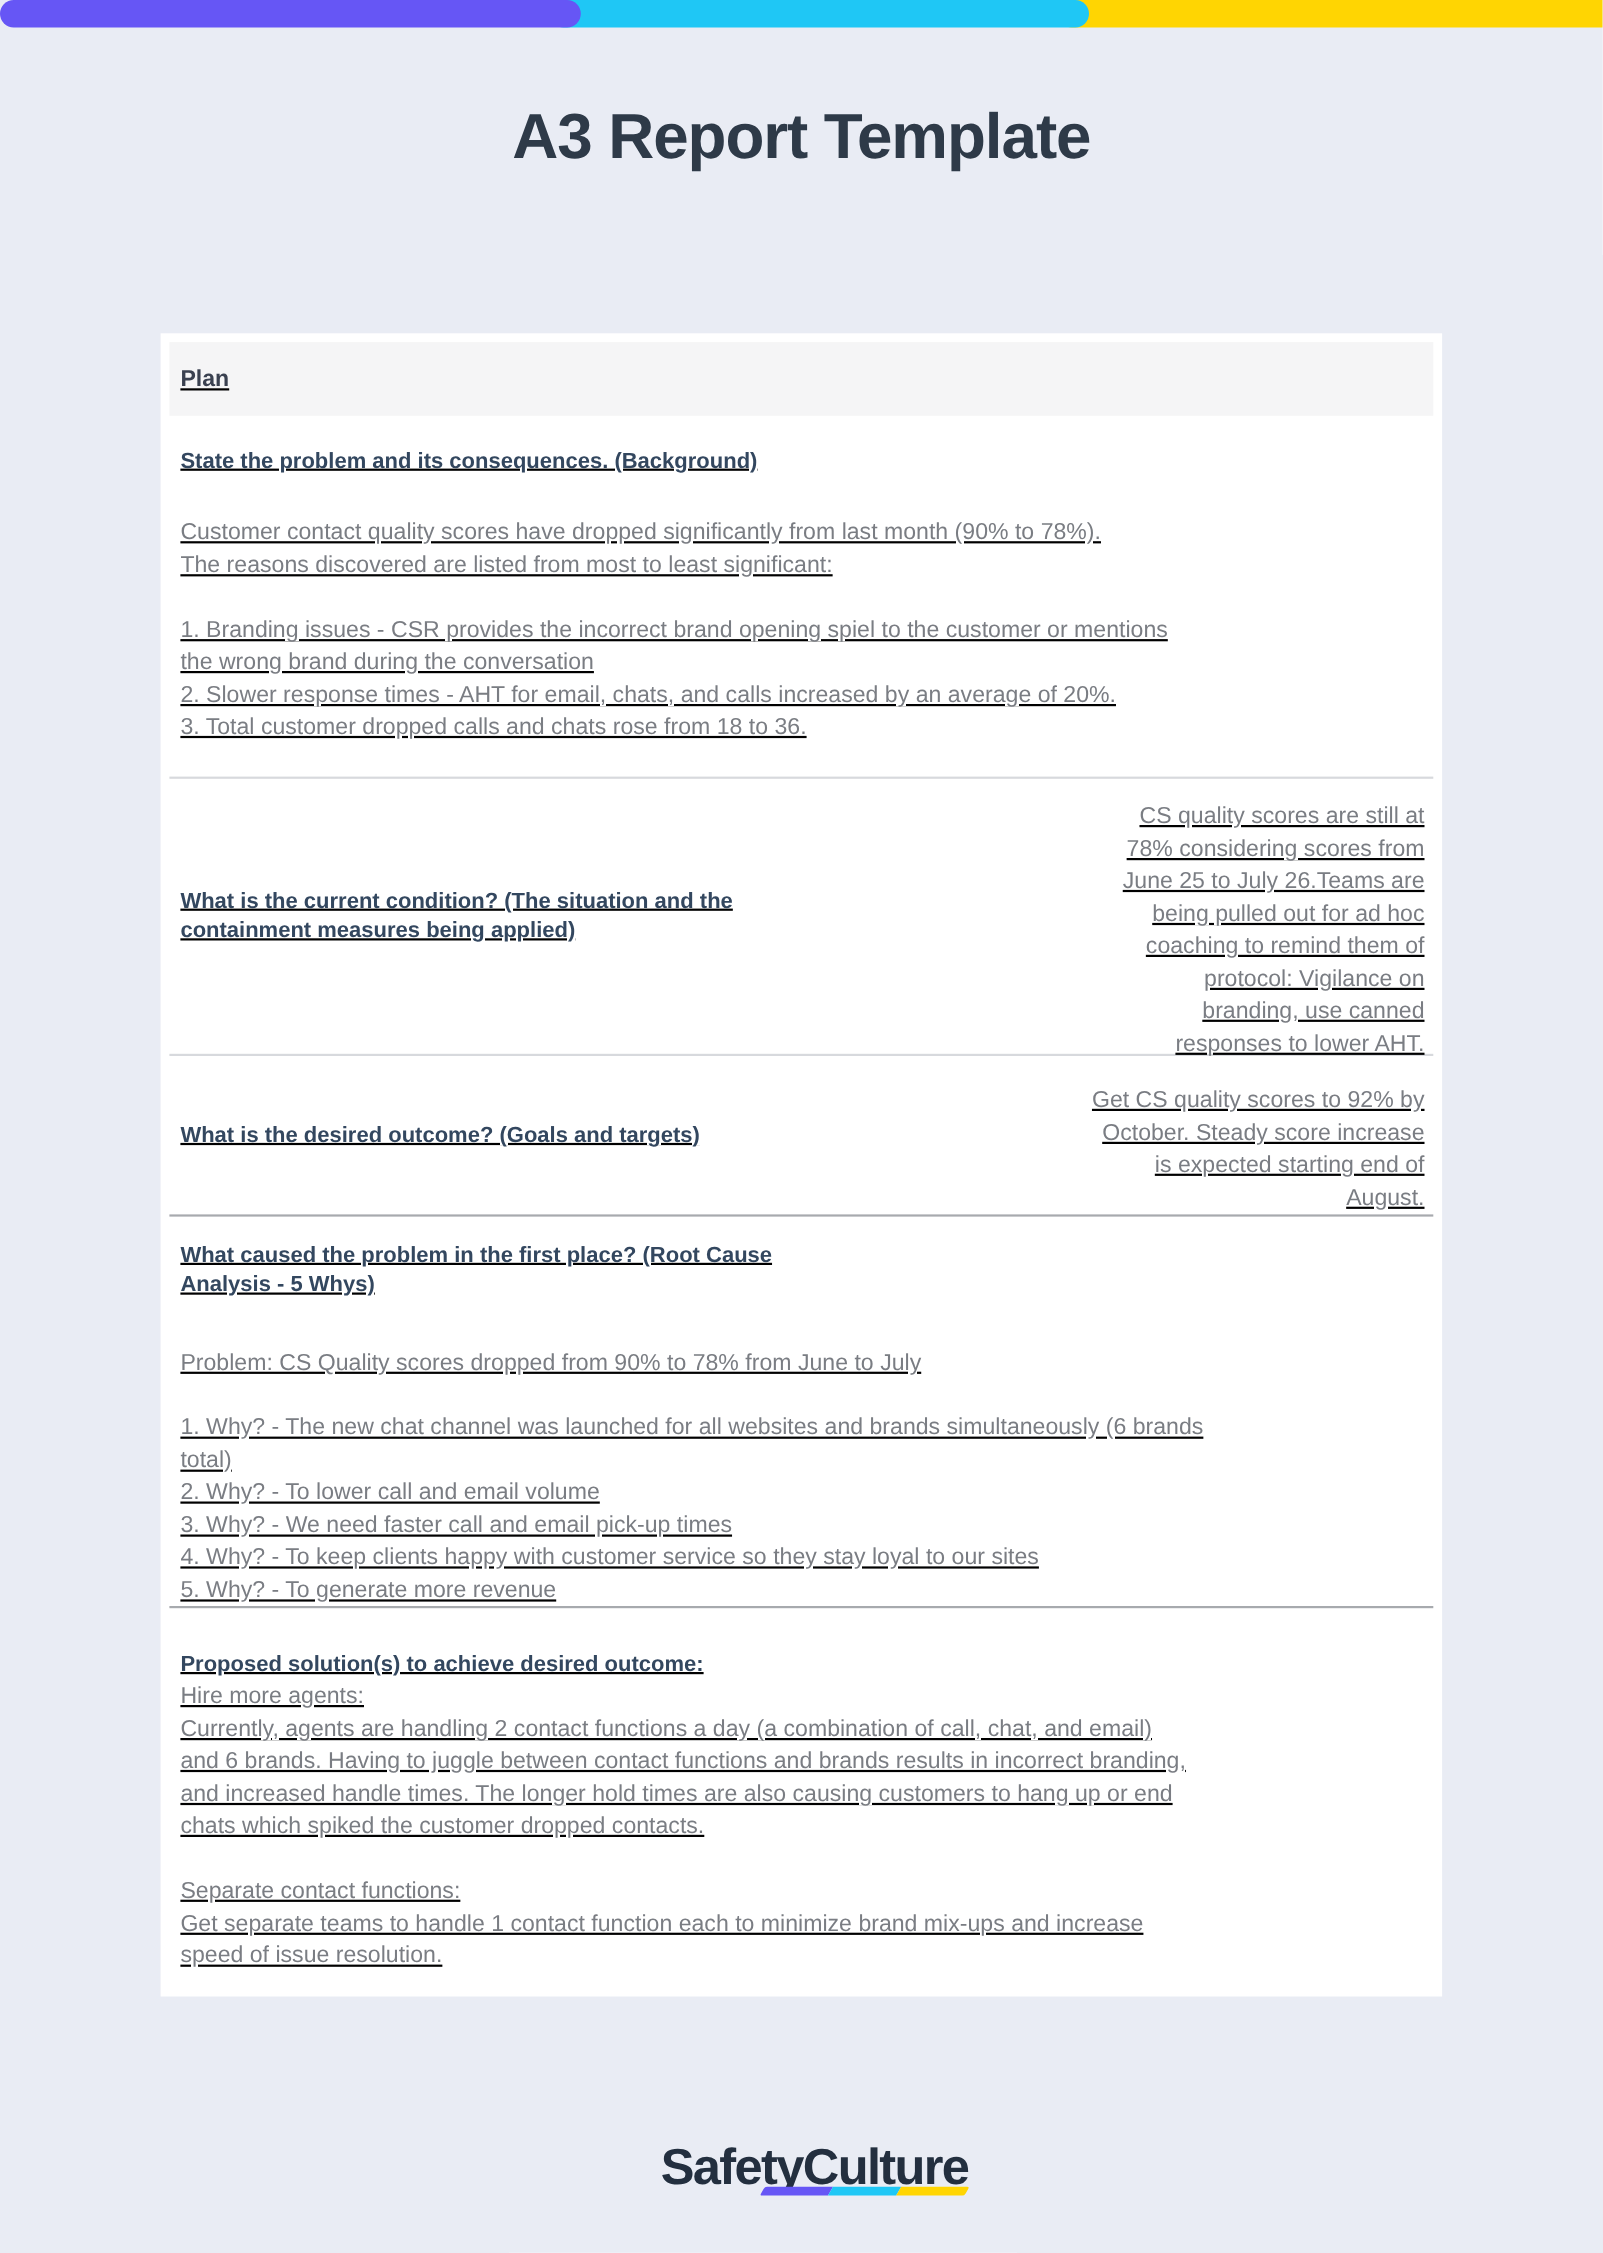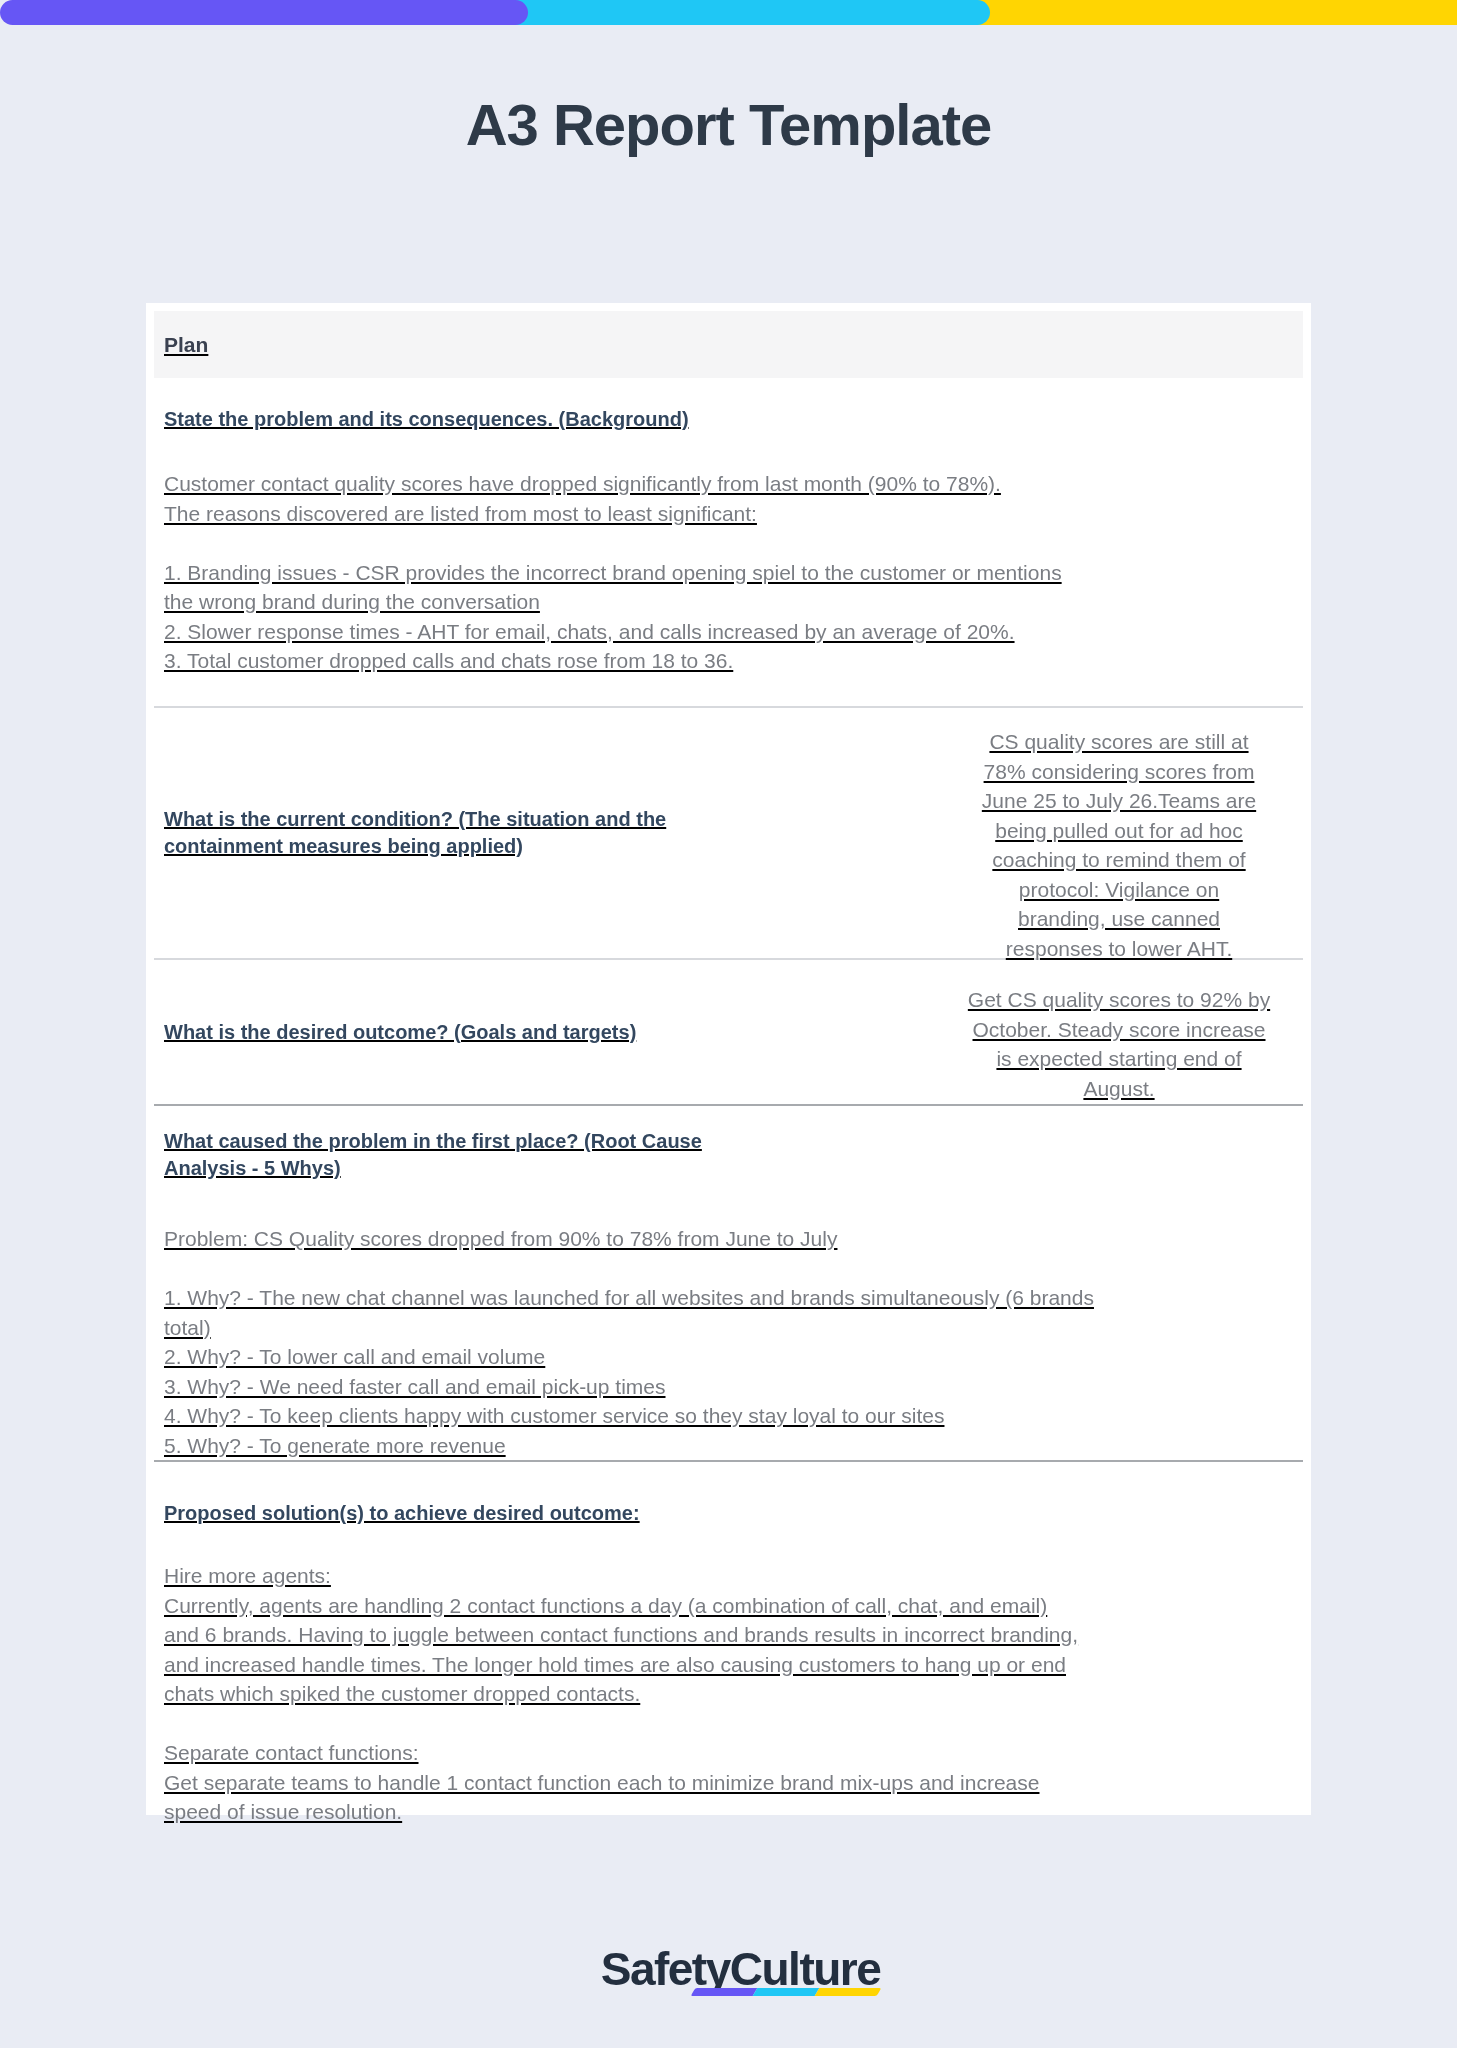--- a/index.html
+++ b/index.html
@@ -76,29 +76,29 @@
     font-size:21px;
     line-height:29.5px;
     color:var(--body-text);
     white-space:pre-line;
   }
   .row-background{height:330px;padding-top:28px;border-bottom:2px solid var(--divider-light);}
   .row-background .body{margin-top:36px;}
 
   .two-col{display:flex;align-items:center;justify-content:space-between;}
   .two-col h3.q{width:720px;}
-  .two-col p.answer{width:352px;text-align:center;margin-top:24px;}
+  .two-col p.answer{width:352px;text-align:right;margin-top:24px;}
   .row-current{height:252px;border-bottom:2px solid var(--divider-light);}
   .row-desired{height:146px;border-bottom:2px solid var(--divider-dark);}
 
   .row-rootcause{height:356px;padding-top:22px;border-bottom:2px solid var(--divider-dark);}
   .row-rootcause .body{margin-top:42px;}
 
   .row-solutions{padding-top:38px;}
-  .row-solutions .body{margin-top:34px;}
+  .row-solutions .body{}
 
   
   .footer{margin-top:128px;text-align:center;margin-left:24px;}
   .logo{
     position:relative;
     display:inline-block;
     font-size:46px;
     line-height:52px;
     font-weight:800;
     letter-spacing:-1.5px;

